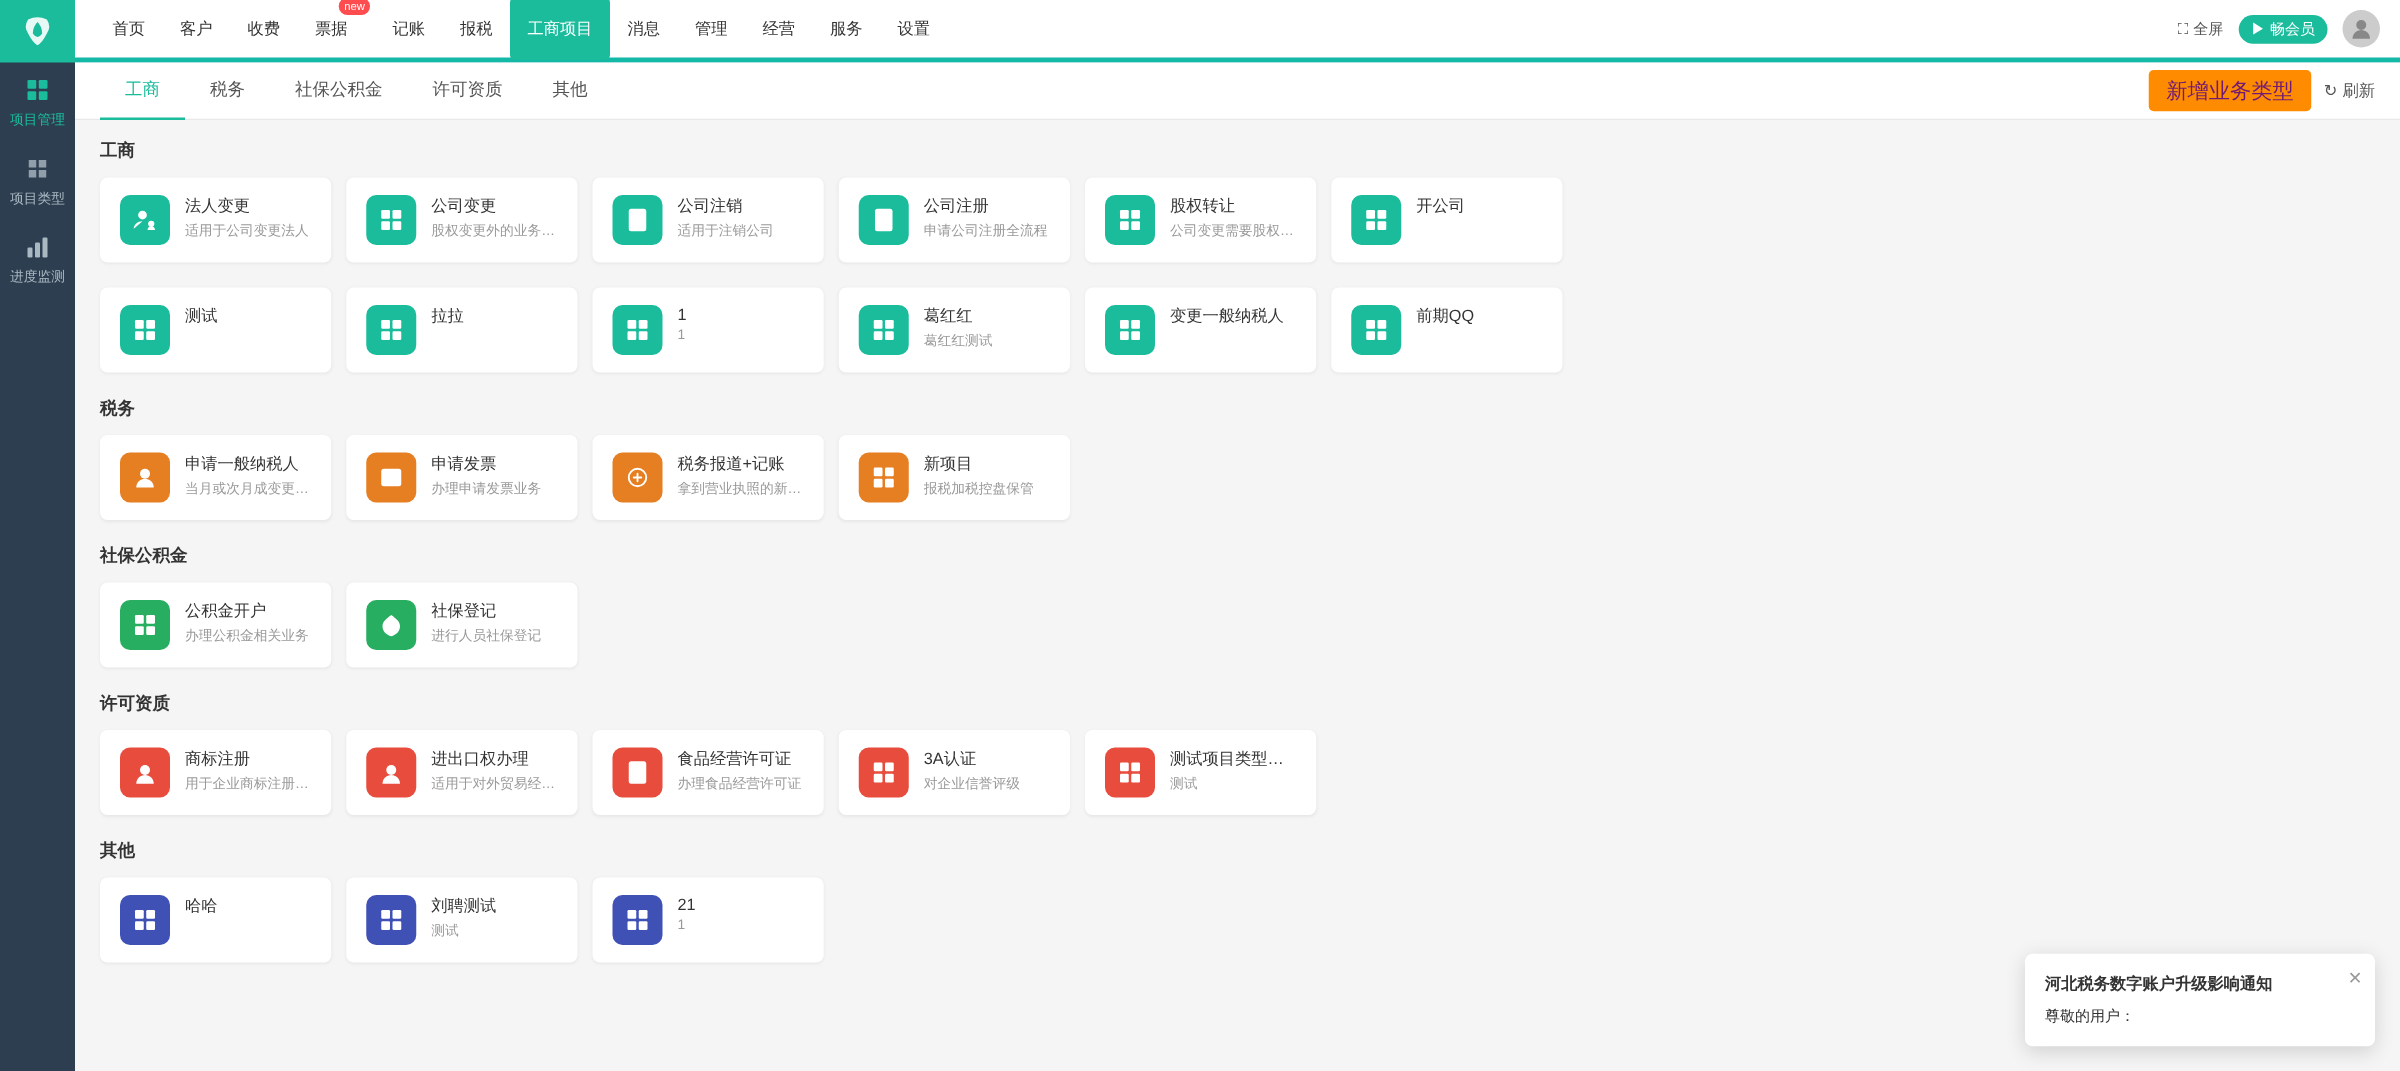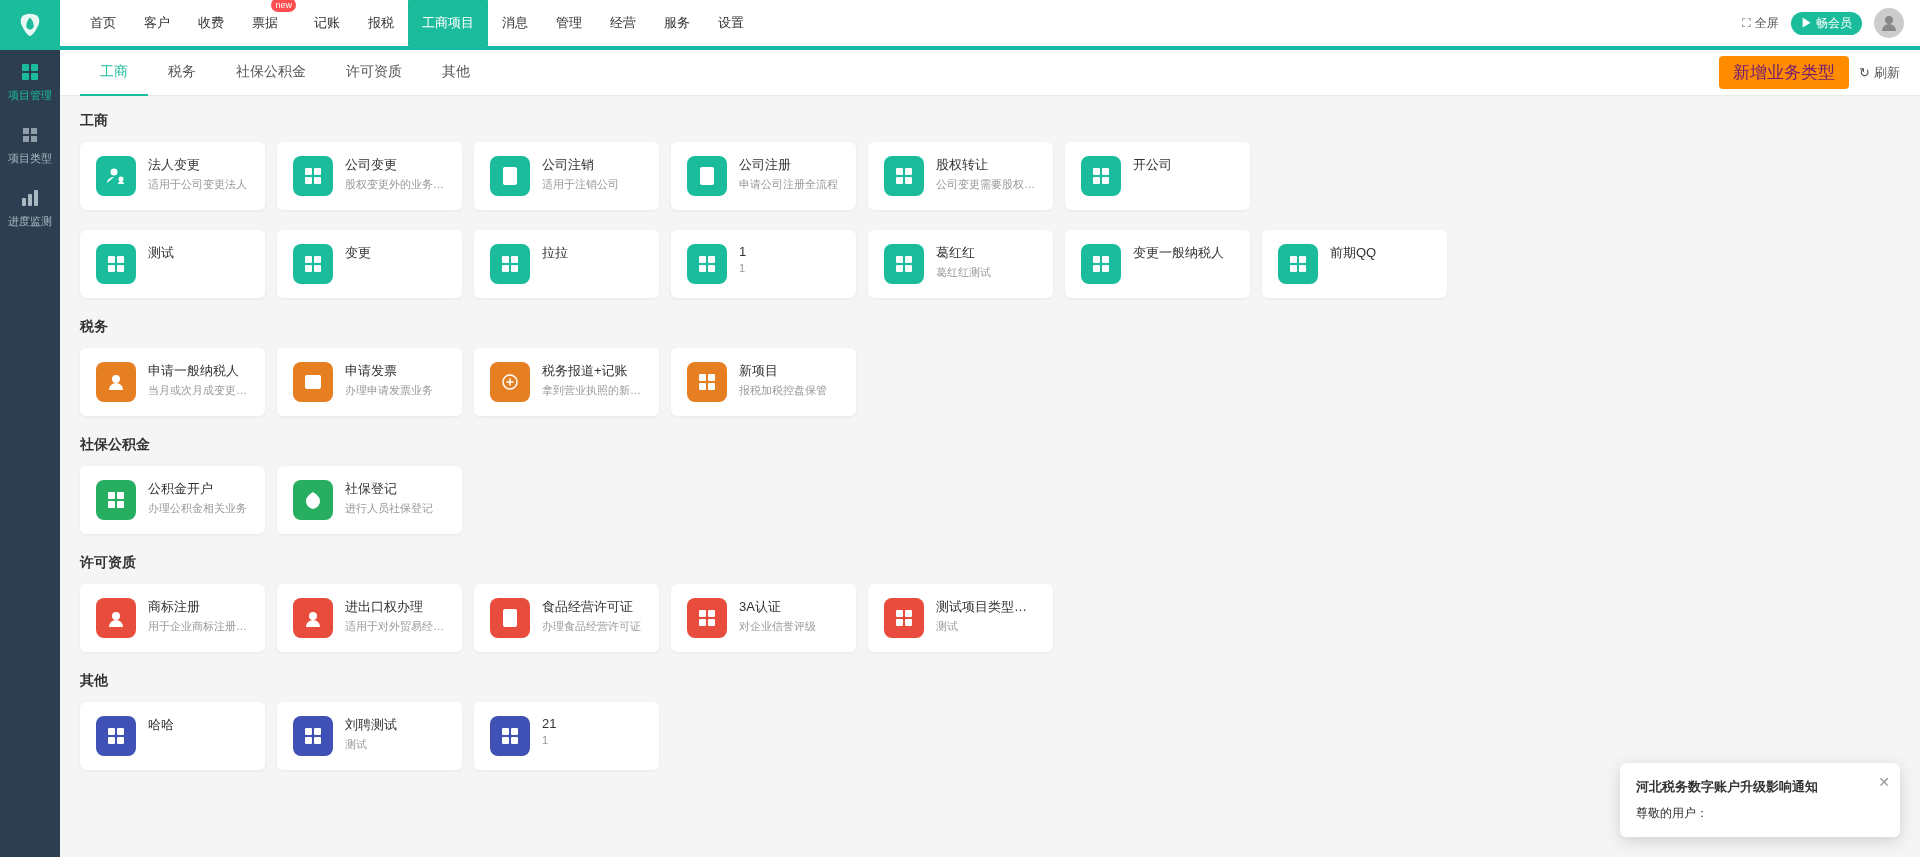--- a/index.html
+++ b/index.html
@@ -495,34 +495,20 @@
           <div class="card">
             <div class="card-icon icon-teal">
               <svg width="22" height="22" viewBox="0 0 22 22" fill="white">
                   <rect x="3" y="3" width="7" height="7" rx="1"></rect>
                   <rect x="12" y="3" width="7" height="7" rx="1"></rect>
                   <rect x="3" y="12" width="7" height="7" rx="1"></rect>
                   <rect x="12" y="12" width="7" height="7" rx="1"></rect>
                 </svg>
             </div>
             <div class="card-info">
-              <div class="card-name">变更</div>
-              <div class="card-desc"></div>
-            </div>
-          </div>
-          <div class="card">
-            <div class="card-icon icon-teal">
-              <svg width="22" height="22" viewBox="0 0 22 22" fill="white">
-                  <rect x="3" y="3" width="7" height="7" rx="1"></rect>
-                  <rect x="12" y="3" width="7" height="7" rx="1"></rect>
-                  <rect x="3" y="12" width="7" height="7" rx="1"></rect>
-                  <rect x="12" y="12" width="7" height="7" rx="1"></rect>
-                </svg>
-            </div>
-            <div class="card-info">
               <div class="card-name">拉拉</div>
               <div class="card-desc"></div>
             </div>
           </div>
           <div class="card">
             <div class="card-icon icon-teal">
               <svg width="22" height="22" viewBox="0 0 22 22" fill="white">
                   <rect x="3" y="3" width="7" height="7" rx="1"></rect>
                   <rect x="12" y="3" width="7" height="7" rx="1"></rect>
                   <rect x="3" y="12" width="7" height="7" rx="1"></rect>

